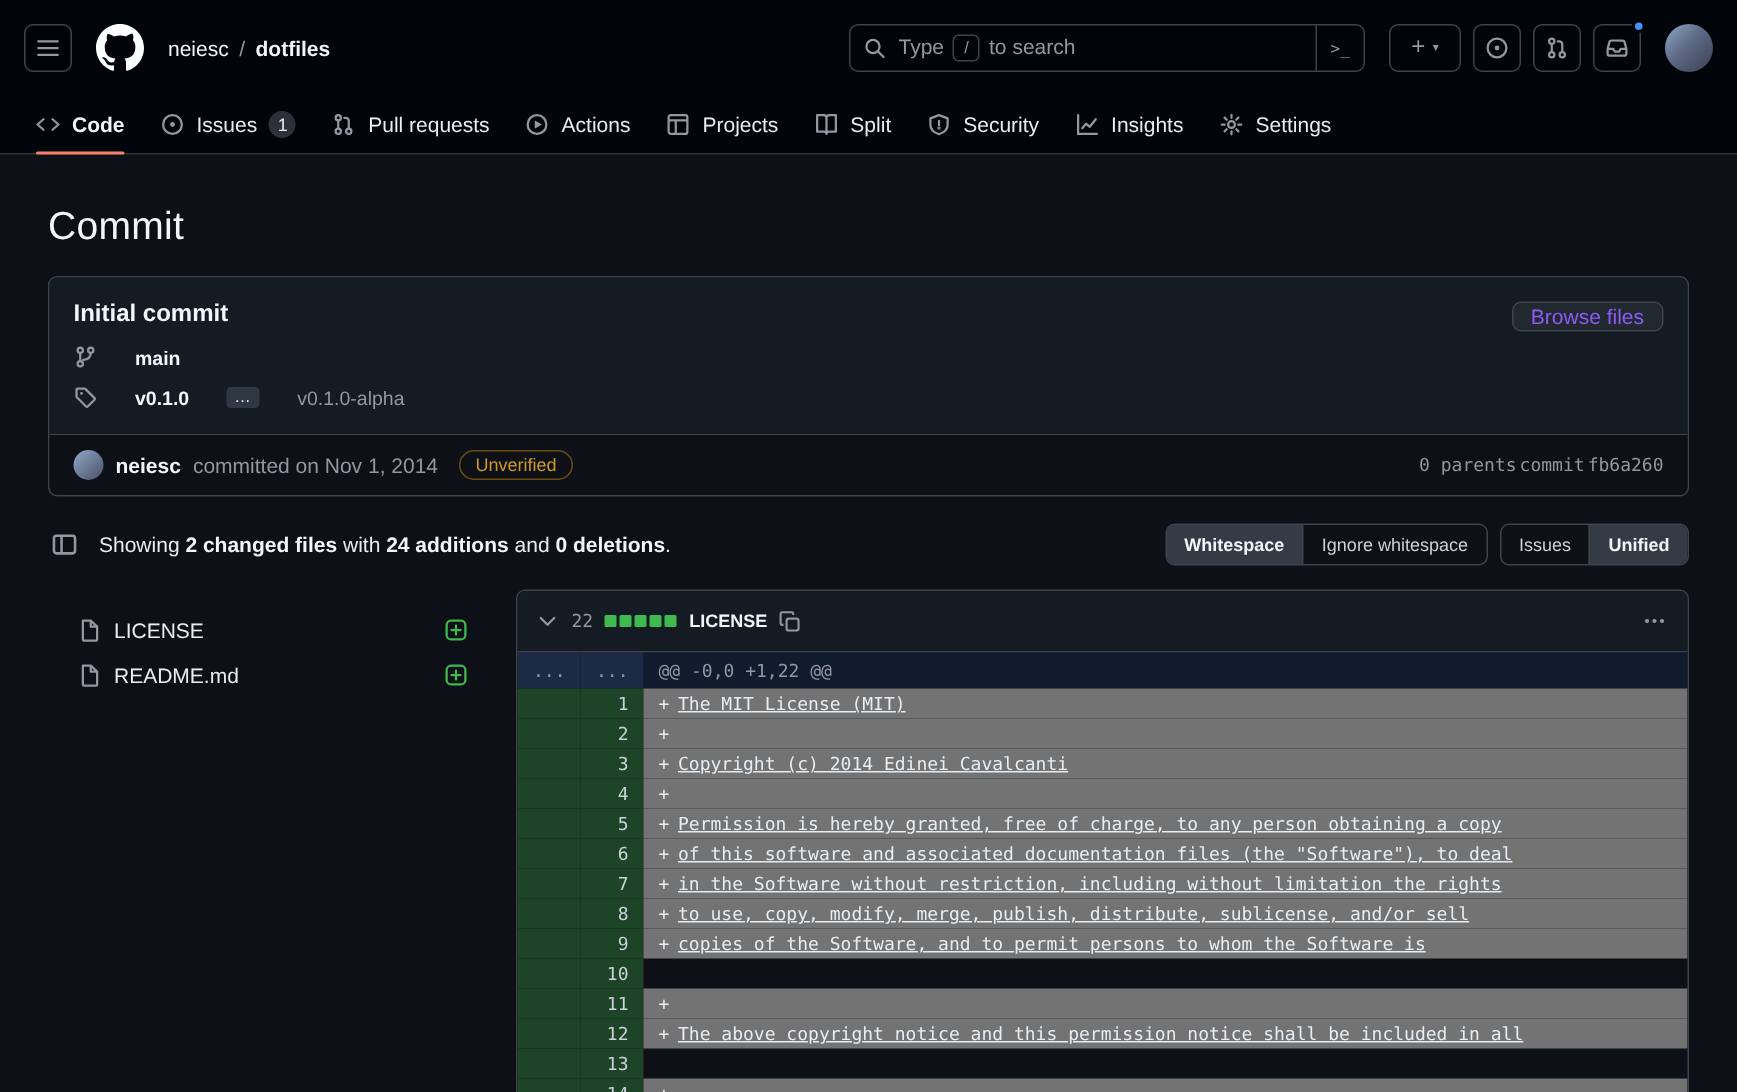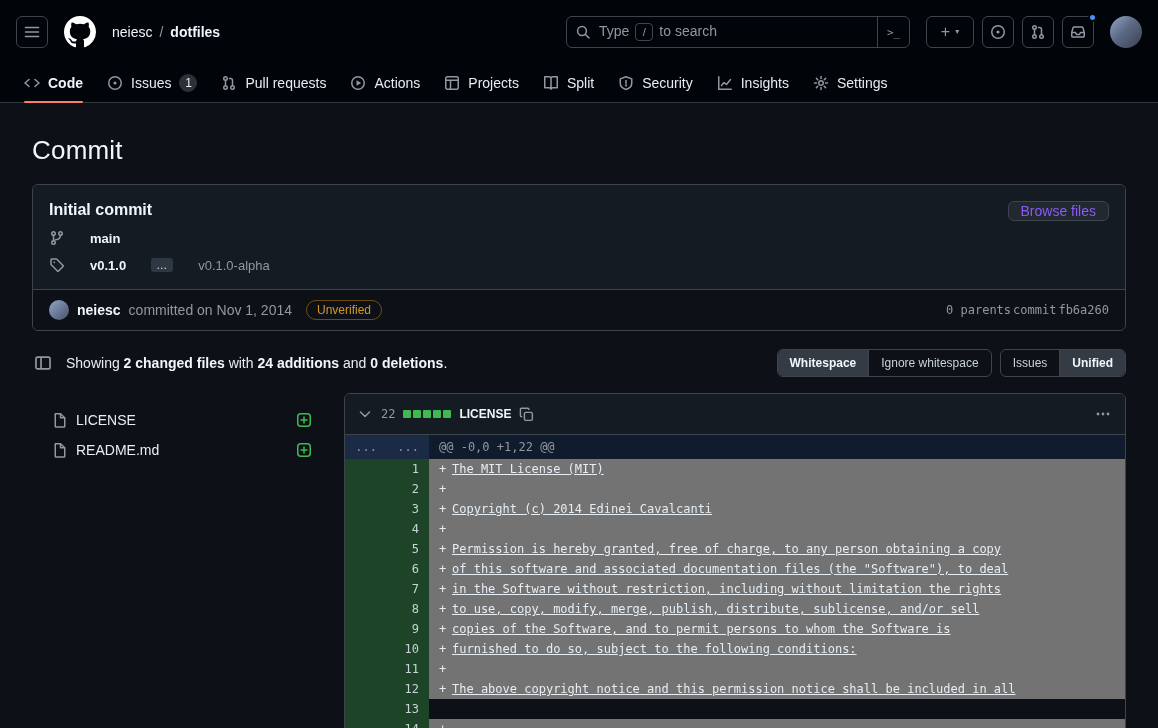--- a/index.html
+++ b/index.html
@@ -482,21 +482,20 @@
           <div class="dc"><span class="marker">+</span><span>to use, copy, modify, merge, publish, distribute, sublicense, and/or sell</span></div>
         </div>
         <div class="dr add">
           <div class="dn"></div>
           <div class="dn">9</div>
           <div class="dc"><span class="marker">+</span><span>copies of the Software, and to permit persons to whom the Software is</span></div>
         </div>
         <div class="dr add">
           <div class="dn"></div>
           <div class="dn">10</div>
-          <div class="dc"><span class="marker">+</span><span>furnished to do so, subject to the following conditions:</span></div>
         </div>
         <div class="dr add">
           <div class="dn"></div>
           <div class="dn">11</div>
           <div class="dc"><span class="marker">+</span><span></span></div>
         </div>
         <div class="dr add">
           <div class="dn"></div>
           <div class="dn">12</div>
           <div class="dc"><span class="marker">+</span><span>The above copyright notice and this permission notice shall be included in all</span></div>

